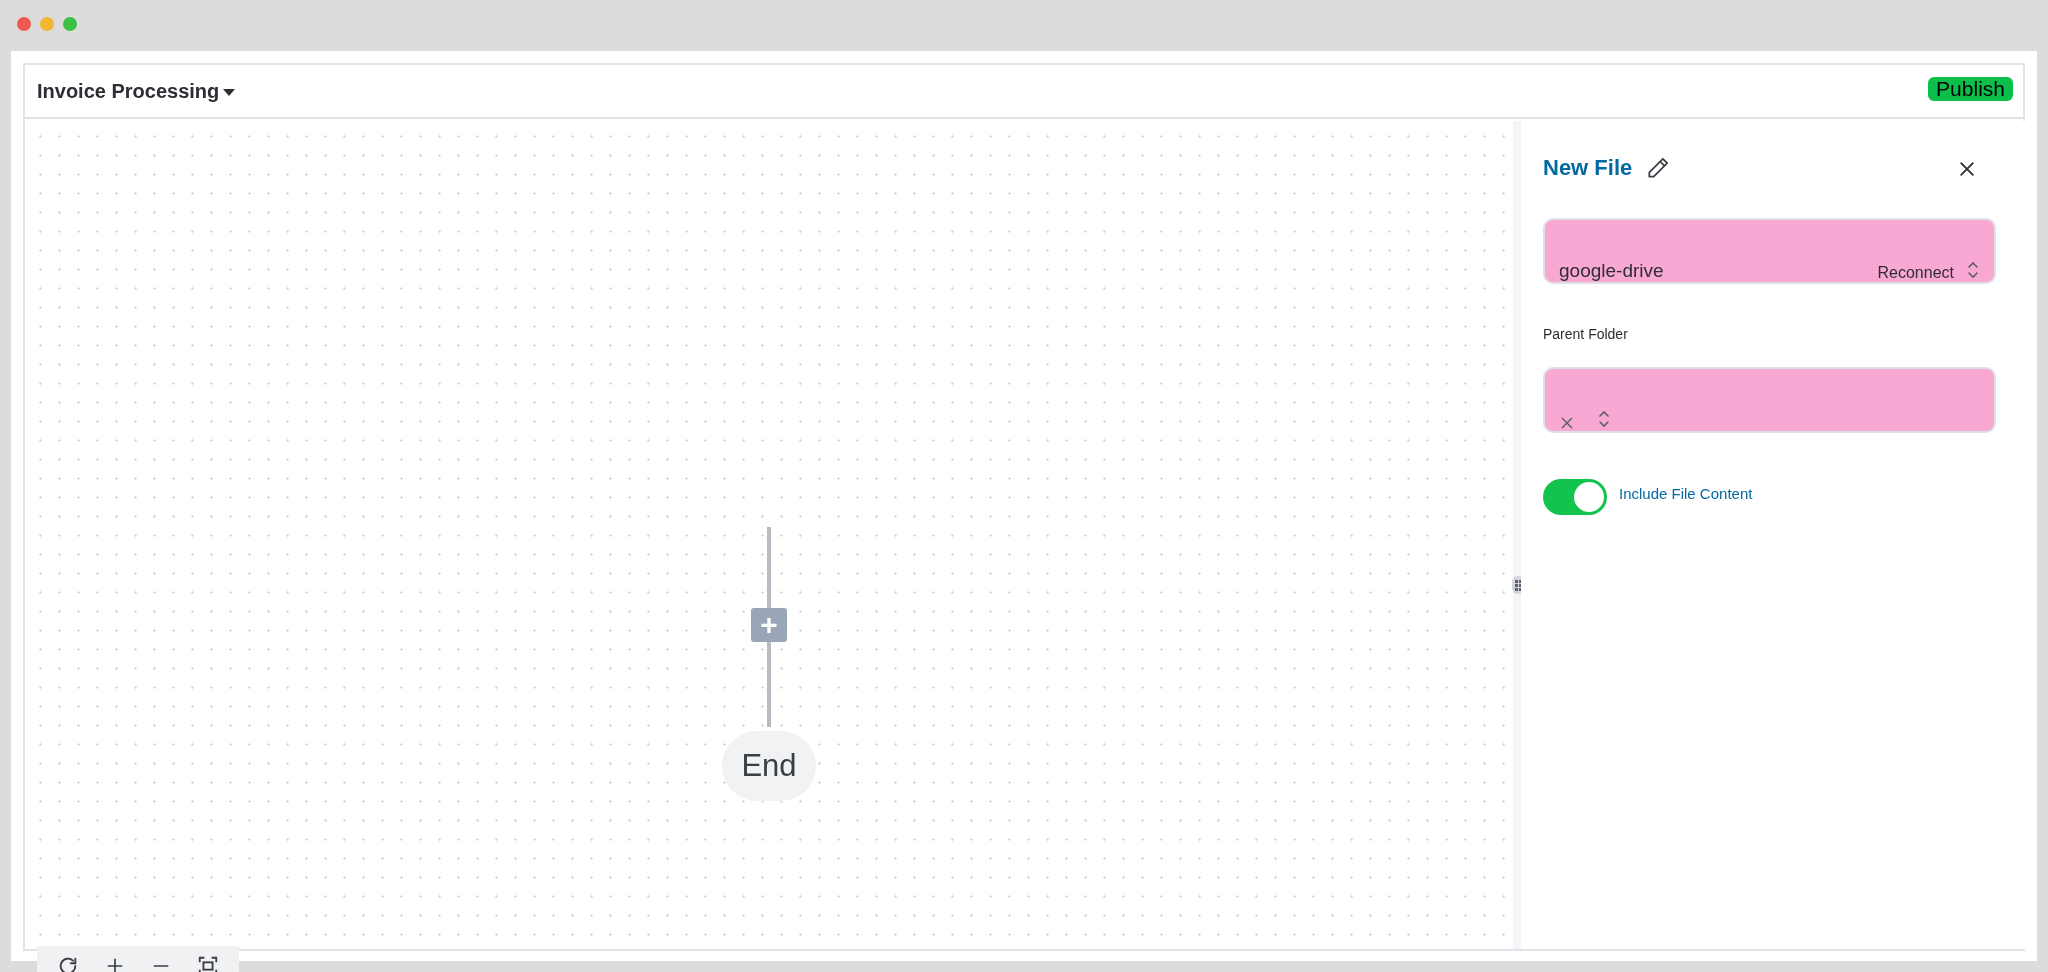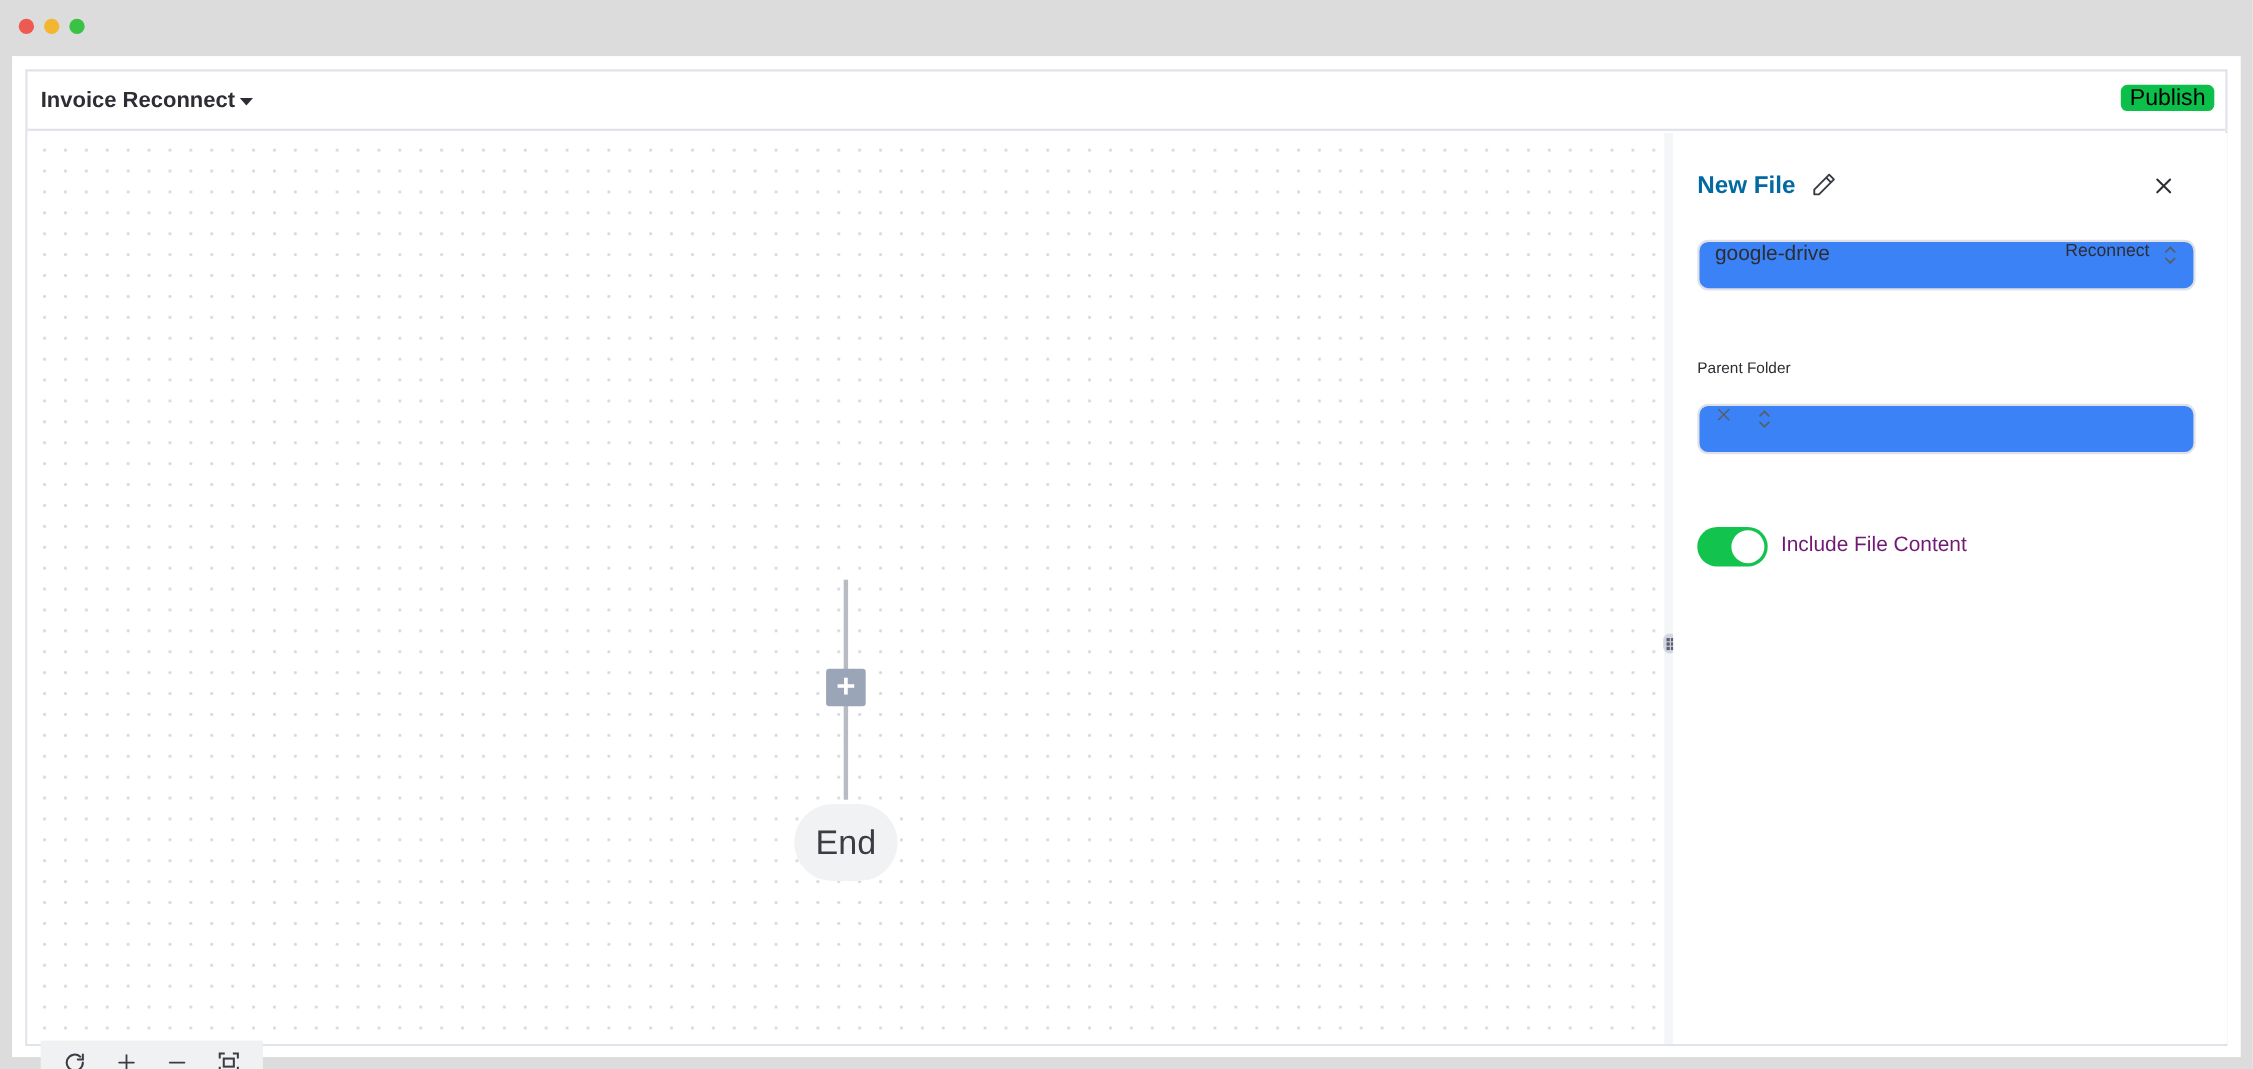--- a/index.html
+++ b/index.html
@@ -42,47 +42,47 @@
     .resize-strip { position: absolute; left: 1488px; top: 56px; width: 8px; height: 828px; background: #f4f5f7; }
     .resize-handle { position: absolute; left: 1487px; top: 511px; width: 12px; height: 18px; border-radius: 6px; background: #d3d6e0; display: flex; align-items: center; justify-content: center; cursor: col-resize; }
     .resize-handle .grip { display: grid; grid-template-columns: 3px 3px; gap: 1px; }
     .resize-handle .grip span { width: 3px; height: 3px; background: #5b6170; display: block; }
 
     .panel { position: absolute; left: 1496px; top: 56px; width: 504px; height: 828px; background: #fff; }
     .panel-title { position: absolute; left: 22px; top: 34px; font-size: 22px; font-weight: bold; color: #0369a1; }
     .edit-icon { position: absolute; left: 124px; top: 34px; width: 26px; height: 26px; cursor: pointer; }
     .close-icon { position: absolute; right: 48px; top: 38px; width: 20px; height: 20px; cursor: pointer; }
 
-    .field { position: absolute; left: 22px; width: 453px; height: 46px; border: 2px solid #dfe1e7; border-radius: 10px; display: flex; align-items: flex-start; padding: 0 14px; background: #3b82f6; cursor: pointer; }
+    .field { position: absolute; left: 22px; width: 453px; height: 66px; border: 2px solid #dfe1e7; border-radius: 10px; display: flex; align-items: flex-end; padding: 0 14px; background: #f9a8d4; cursor: pointer; }
     .field-value { font-size: 19px; color: #2d2d33; flex: 1; }
     .reconnect { font-size: 16px; color: #2d2d33; margin-right: 12px; cursor: pointer; }
     .updown { width: 14px; height: 24px; display: flex; align-items: center; justify-content: center; }
     .clear-x { width: 16px; height: 16px; margin-right: 22px; cursor: pointer; }
 
     .field-label { position: absolute; left: 22px; top: 205px; font-size: 14px; color: #2d2d33; }
 
     .toggle { position: absolute; left: 22px; top: 358px; width: 64px; height: 36px; border-radius: 18px; background: #12c44e; cursor: pointer; }
     .toggle .knob { position: absolute; right: 3px; top: 3px; width: 30px; height: 30px; border-radius: 50%; background: #fff; }
-    .toggle-label { position: absolute; left: 98px; top: 364px; font-size: 19px; color: #701a75; }
+    .toggle-label { position: absolute; left: 98px; top: 364px; font-size: 15px; color: #0369a1; }
   </style>
 </head>
 <body>
 
 <div class="traffic">
   <span class="t-red"></span>
   <span class="t-yellow"></span>
   <span class="t-green"></span>
 </div>
 
 <div class="window">
   <div class="app">
 
     <div class="header">
       <div class="flow-title">
-        <span>Invoice Reconnect</span>
+        <span>Invoice Processing</span>
         <span class="caret"></span>
       </div>
       <button class="publish-btn">Publish</button>
     </div>
 
     <div class="canvas">
 
       <div class="connector"></div>
       <div class="add-step">+</div>
       <div class="end-node">End</div>

